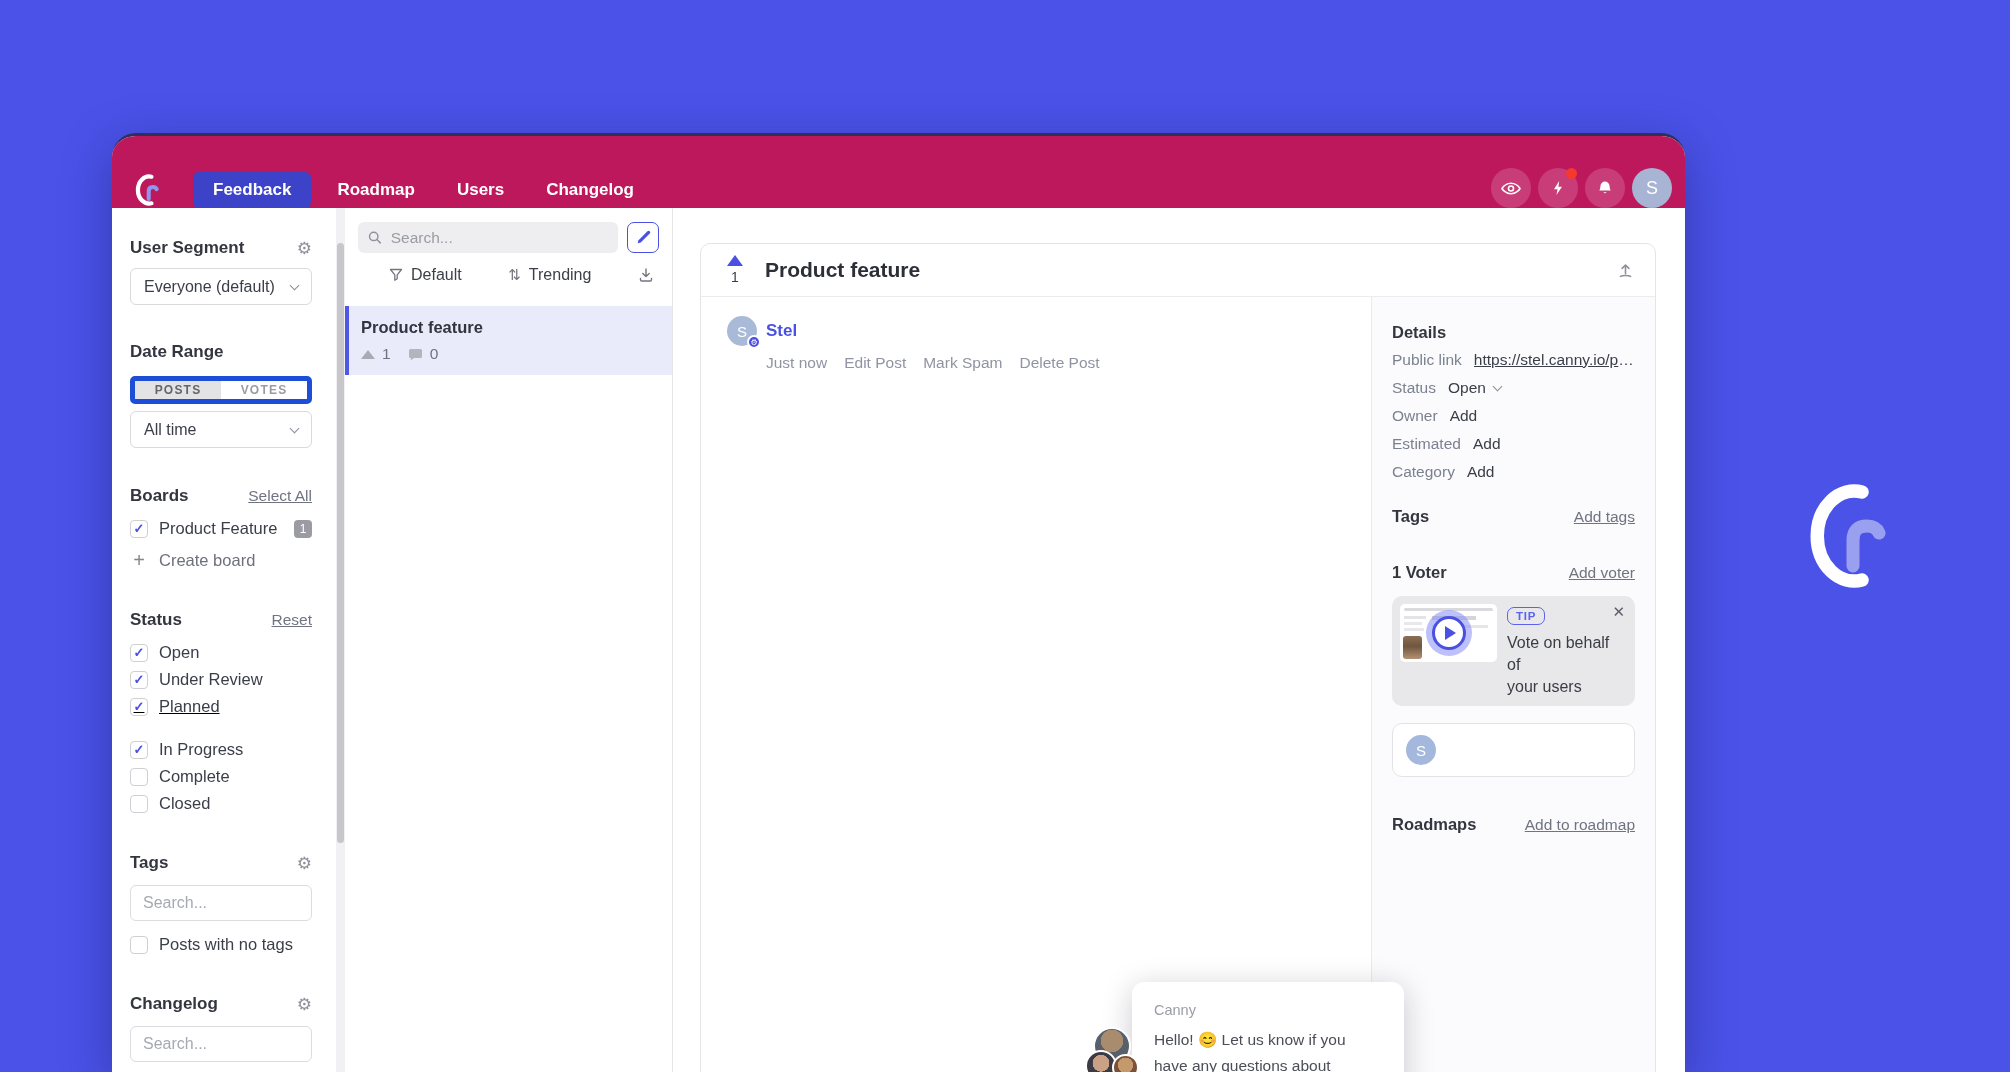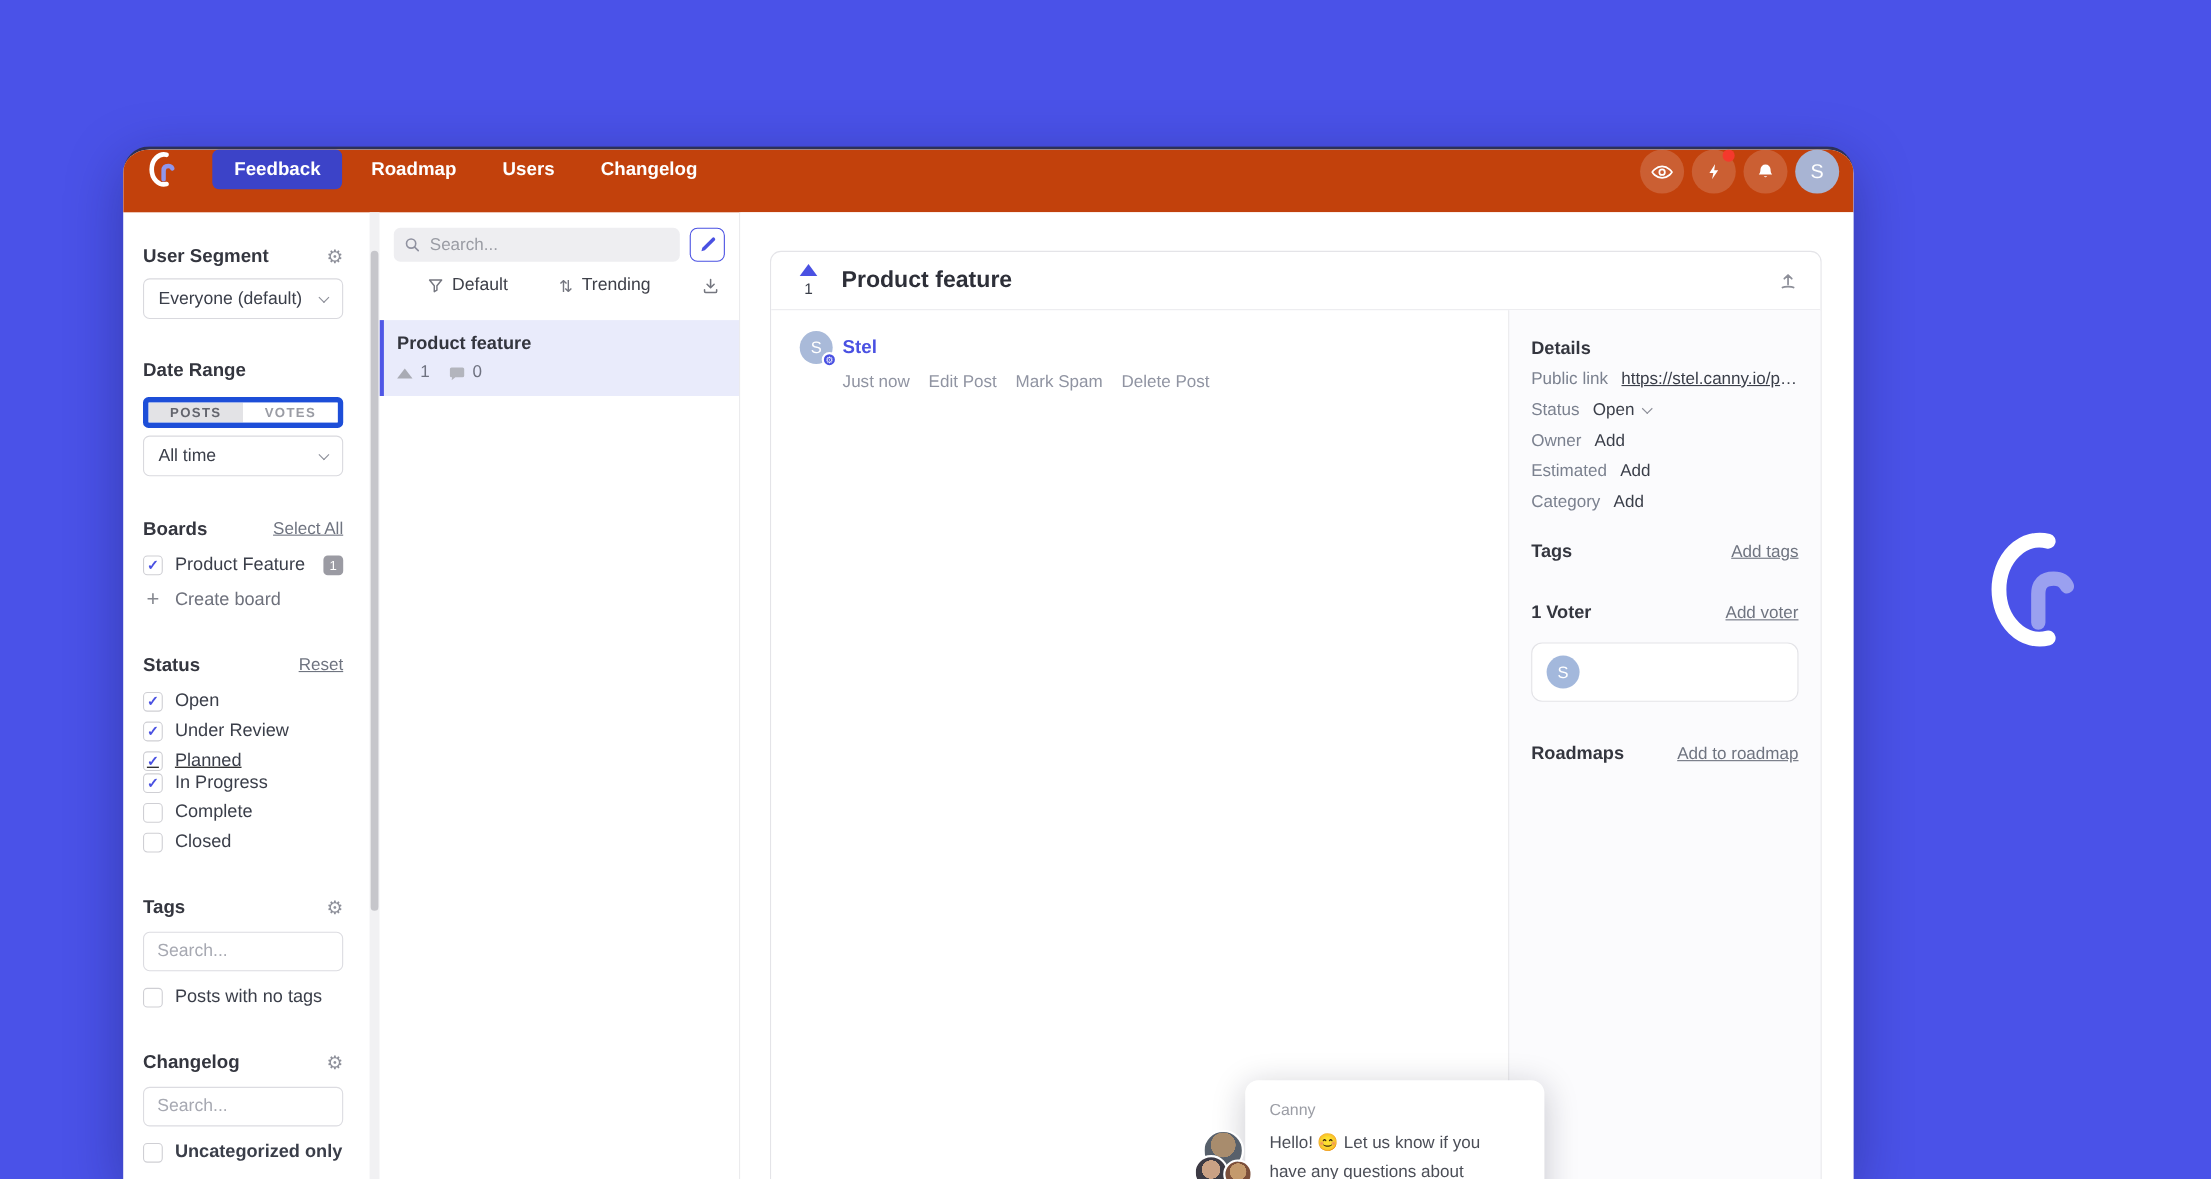--- a/index.html
+++ b/index.html
@@ -8,21 +8,21 @@
 
   
   .bg-logo{position:absolute;left:1801px;top:477px;}
 
   
   .window{position:absolute;left:112px;top:133px;width:1573px;height:939px;
     background:#fff;border-radius:24px 24px 0 0;border-top:3px solid #2d3157;
     box-shadow:0 14px 50px rgba(15,18,70,.35);overflow:hidden;display:flex;flex-direction:column;}
 
   
-  .navbar{height:57px;background:#c2410c;display:flex;align-items:flex-start;padding:0 13px 0 21px;flex:none;}
+  .navbar{height:72px;background:#be185d;display:flex;align-items:flex-end;padding:0 13px 0 21px;flex:none;}
   .nav-logo{margin-right:34px;display:flex;align-items:center;}
   .nav-items{display:flex;align-items:center;gap:10px;}
   .nav-item{color:#fff;font-size:17px;font-weight:600;padding:8px 16px;border-radius:6px;cursor:pointer;}
   .nav-item.active{background:#3c43c8;padding:8px 20px;}
   .nav-spacer{flex:1;}
   .nav-right{display:flex;align-items:center;gap:7px;}
   .nav-circle{width:40px;height:40px;border-radius:50%;background:rgba(255,255,255,.16);
     display:flex;align-items:center;justify-content:center;position:relative;cursor:pointer;}
   .nav-avatar{background:#a8b4d3;color:#fff;font-size:18px;font-weight:500;}
   .red-dot{position:absolute;top:0px;right:1px;width:11px;height:11px;border-radius:50%;background:#f5392c;}
@@ -243,21 +243,21 @@
           <span class="row-label">Open</span>
         </div>
         <div class="row" style="margin-top:8px;">
           <span class="cb" data-checked="true"></span>
           <span class="row-label">Under Review</span>
         </div>
         <div class="row" style="margin-top:8px;text-decoration:underline;">
           <span class="cb" data-checked="true"></span>
           <span class="row-label">Planned</span>
         </div>
-        <div class="row" style="margin-top:1px;">
+        <div class="row" style="margin-top:24px;">
           <span class="cb" data-checked="true"></span>
           <span class="row-label">In Progress</span>
         </div>
         <div class="row" style="margin-top:8px;">
           <span class="cb" data-checked="false"></span>
           <span class="row-label">Complete</span>
         </div>
         <div class="row" style="margin-top:8px;">
           <span class="cb" data-checked="false"></span>
           <span class="row-label">Closed</span>
@@ -403,20 +403,44 @@
               <div class="d-head" style="margin-top:25px;">
                 <span class="d-title">Tags</span>
                 <span class="sb-link">Add tags</span>
               </div>
 
               <div class="d-head" style="margin-top:37px;">
                 <span class="d-title">1 Voter</span>
                 <span class="sb-link">Add voter</span>
               </div>
 
+              <div class="tip-card">
+                <div class="thumb">
+                  <div class="t-top"></div>
+                    <div class="t-l1"></div>
+                    <div class="t-l2"></div>
+                    <div class="t-l3"></div>
+                  <div class="t-m1"></div>
+                    <div class="t-m2"></div>
+                  <div class="t-person"></div>
+                  <div class="play">
+                    <div class="play-inner">
+                        <div class="play-tri"></div>
+                      </div>
+                  </div>
+                </div>
+                <div class="tip-right">
+                  <span class="tip-badge">TIP</span>
+                  <div class="tip-text">
+                    <div>Vote on behalf of</div>
+                    <div>your users</div>
+                  </div>
+                </div>
+                <span class="tip-close">✕</span>
+              </div>
 
               <div class="voter-card">
                 <div class="avatar30 voter-avatar">
                   <span>S</span>
                 </div>
               </div>
 
               <div class="d-head" style="margin-top:38px;">
                 <span class="d-title">Roadmaps</span>
                 <span class="sb-link">Add to roadmap</span>

